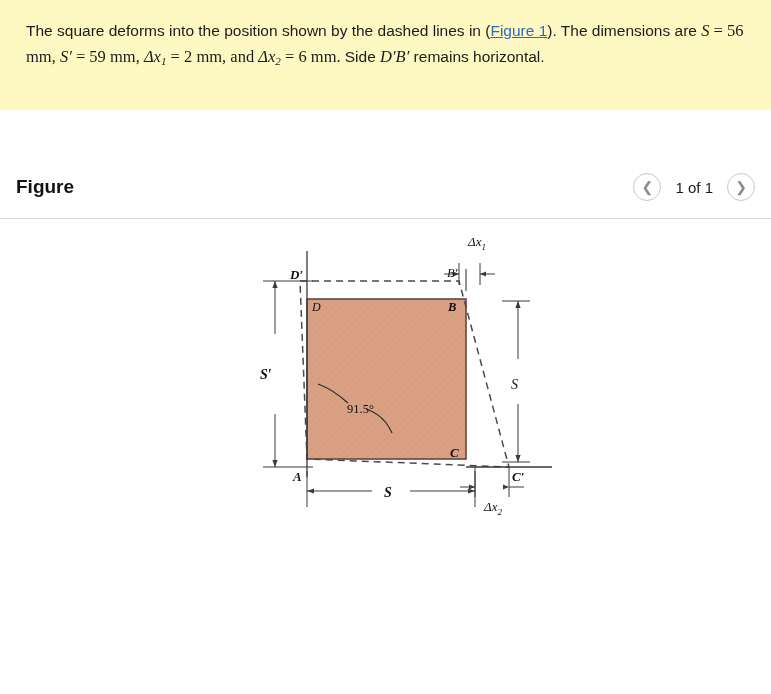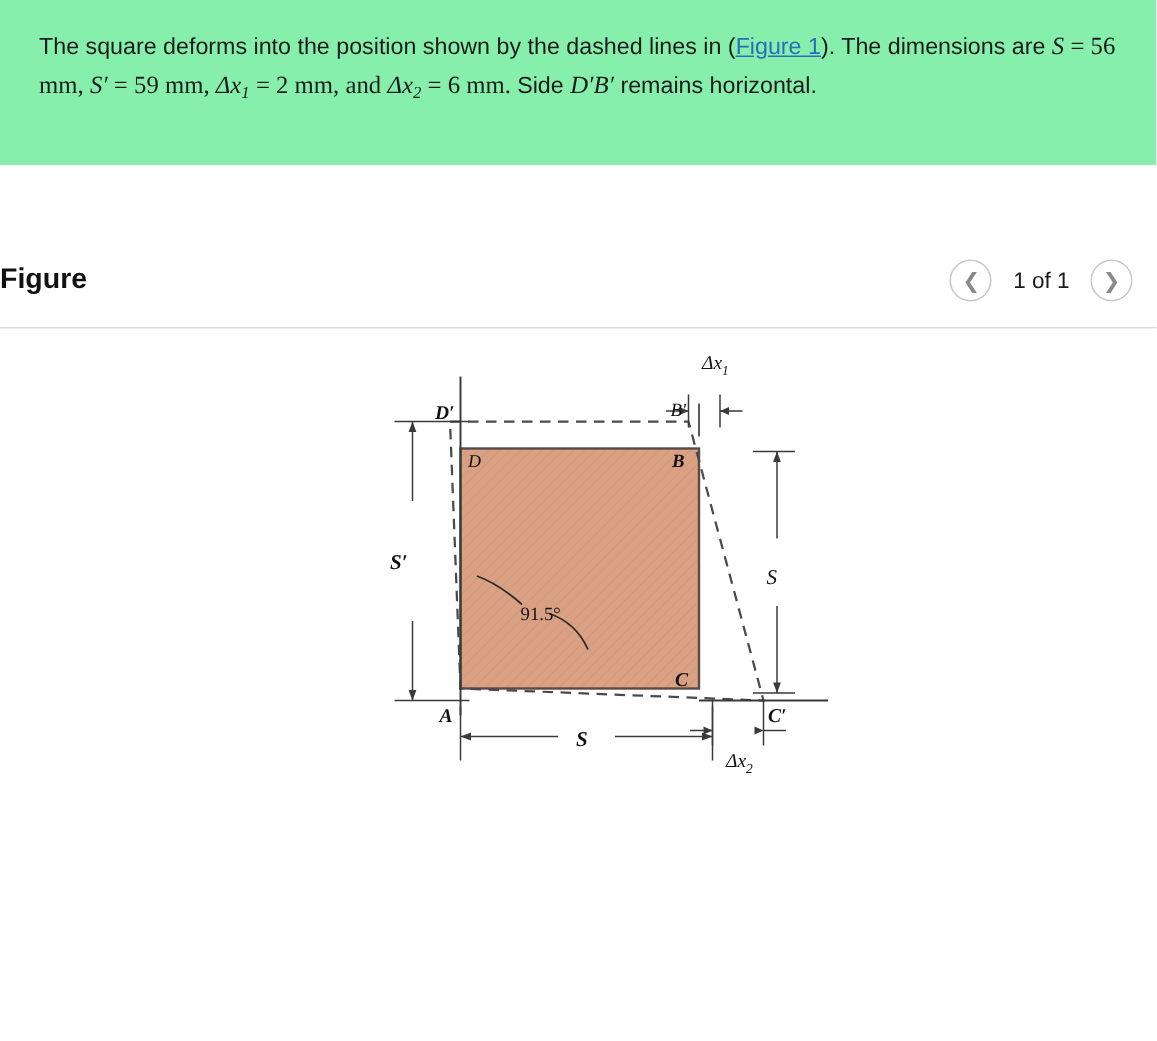--- a/index.html
+++ b/index.html
@@ -11,21 +11,21 @@
     height: 694px;
     background: #ffffff;
     font-family: "Liberation Sans", sans-serif;
     color: #1a1a1a;
     overflow: hidden;
     position: relative;
   }
 
   
   .statement {
-    background: #86efac;
+    background: #fef9c3;
     padding: 18px 22px 20px 26px;
     box-sizing: border-box;
     width: 771px;
     min-height: 110px;
   }
   .statement p {
     margin: 0;
     font-size: 15.5px;
     line-height: 1.55;
     color: #1b1b1b;
@@ -49,21 +49,21 @@
     color: #2a6ebb;
     text-decoration: underline;
     cursor: pointer;
   }
 
   
   .figure-header {
     position: relative;
     height: 62px;
     margin-top: 46px;
-    padding: 0 22px 0 0;
+    padding: 0 22px 0 16px;
     display: flex;
     align-items: center;
   }
   .figure-title {
     font-size: 19px;
     font-weight: bold;
     color: #111;
     margin-left: 0;
     padding-left: 0;
   }

